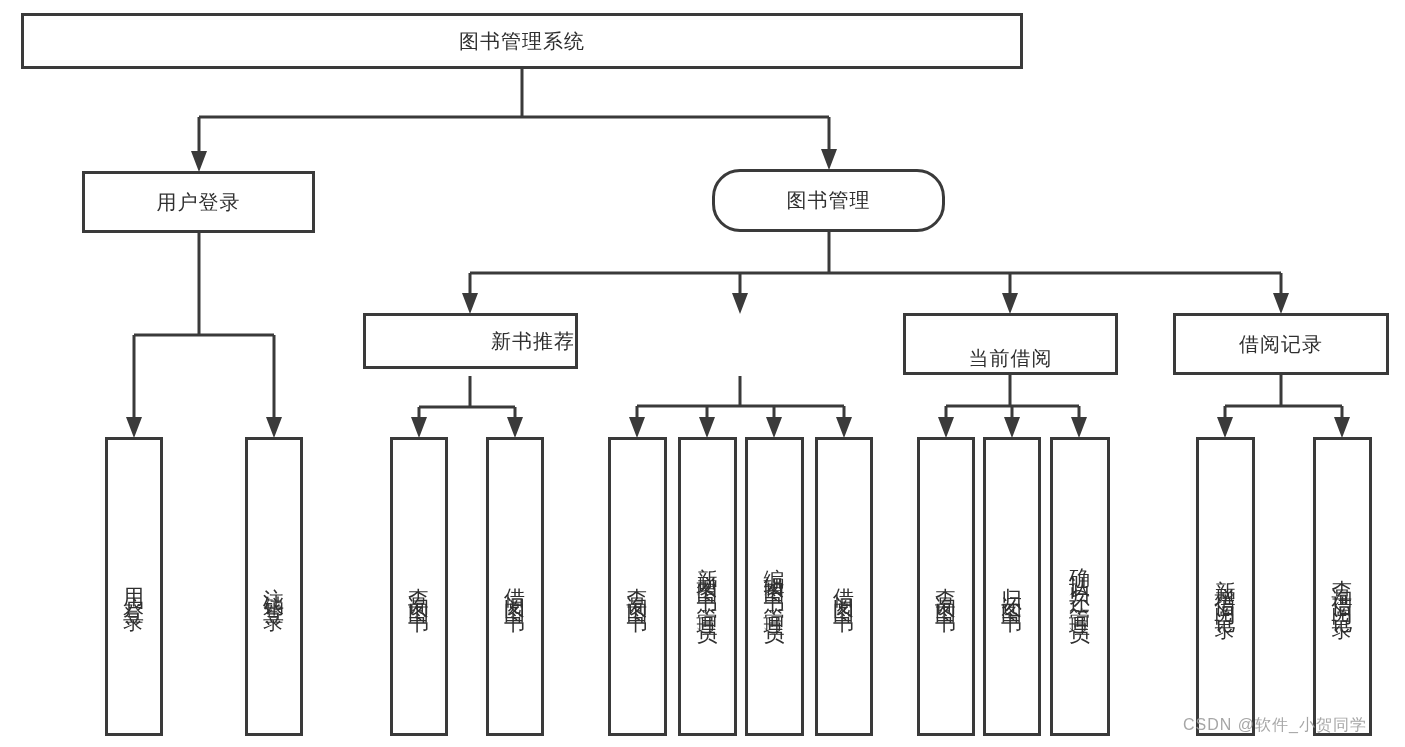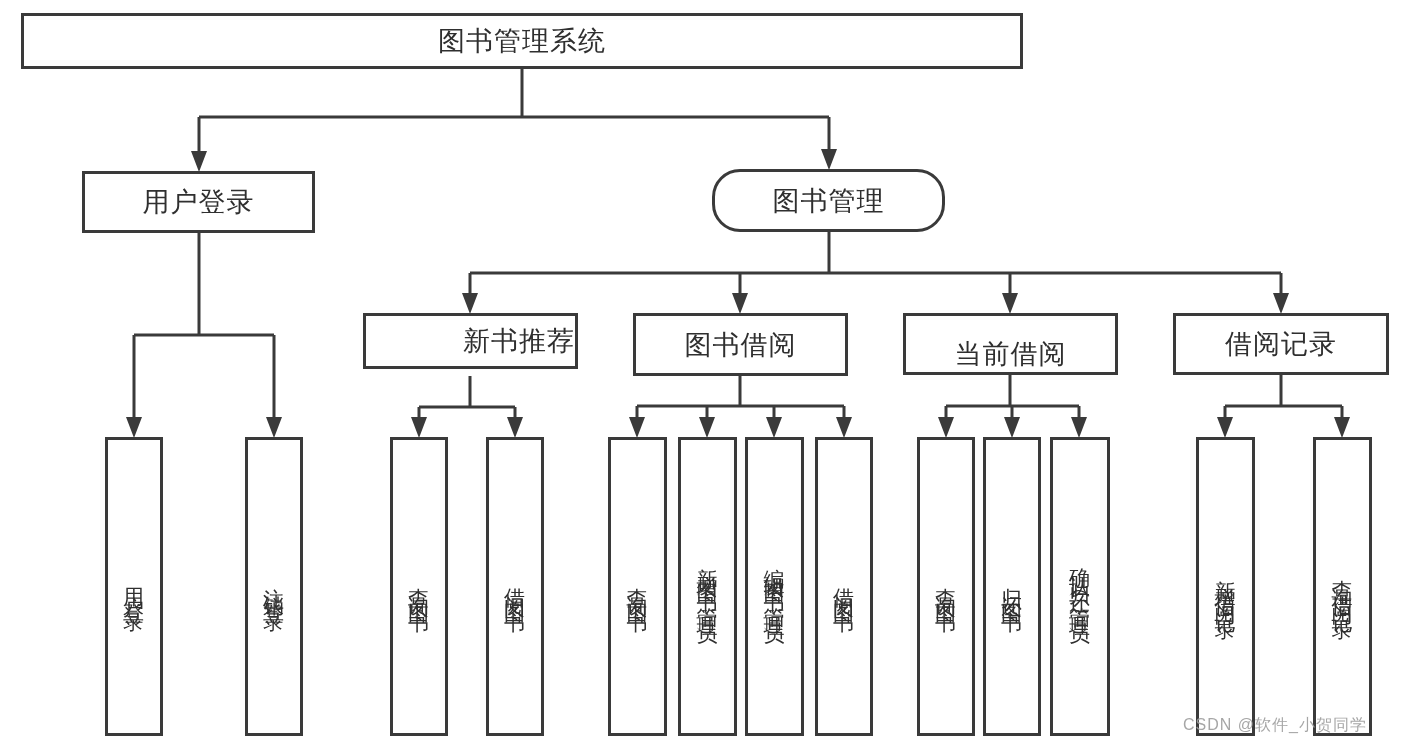--- a/index.html
+++ b/index.html
@@ -27,21 +27,21 @@
     position: absolute;
     box-sizing: border-box;
     background: #ffffff;
     border: 3px solid #3a3a3a;
     display: flex;
     align-items: center;
     justify-content: center;
     color: #2f2f2f;
   }
   .node.hlabel span {
-    font-size: 27px;
+    font-size: 20px;
     letter-spacing: 1px;
     white-space: nowrap;
   }
   .node.leaf span {
     writing-mode: vertical-rl;
     text-orientation: mixed;
     font-size: 21px;
     letter-spacing: 8px;
     line-height: 1;
     white-space: nowrap;
@@ -101,23 +101,20 @@
   <div class="node hlabel" style="left:82px; top:171px; width:233px; height:62px;">
     <span>用户登录</span>
   </div>
   <div class="node hlabel" style="left:712px; top:169px; width:233px; height:63px;border-radius:28px;">
     <span>图书管理</span>
   </div>
 
   <div class="node hlabel" style="left:363px; top:313px; width:215px; height:56px;justify-content:flex-end;">
     <span>新书推荐</span>
   </div>
-  <div class="node hlabel" style="left:633px; top:313px; width:215px; height:63px;">
-    <span>图书借阅</span>
-  </div>
   <div class="node hlabel" style="left:903px; top:313px; width:215px; height:62px;align-items:flex-end;">
     <span>当前借阅</span>
   </div>
   <div class="node hlabel" style="left:1173px; top:313px; width:216px; height:62px;">
     <span>借阅记录</span>
   </div>
 
   <div class="node leaf" style="left:105px; top:437px; width:58px; height:299px;">
     <span>用户登录</span>
   </div>

